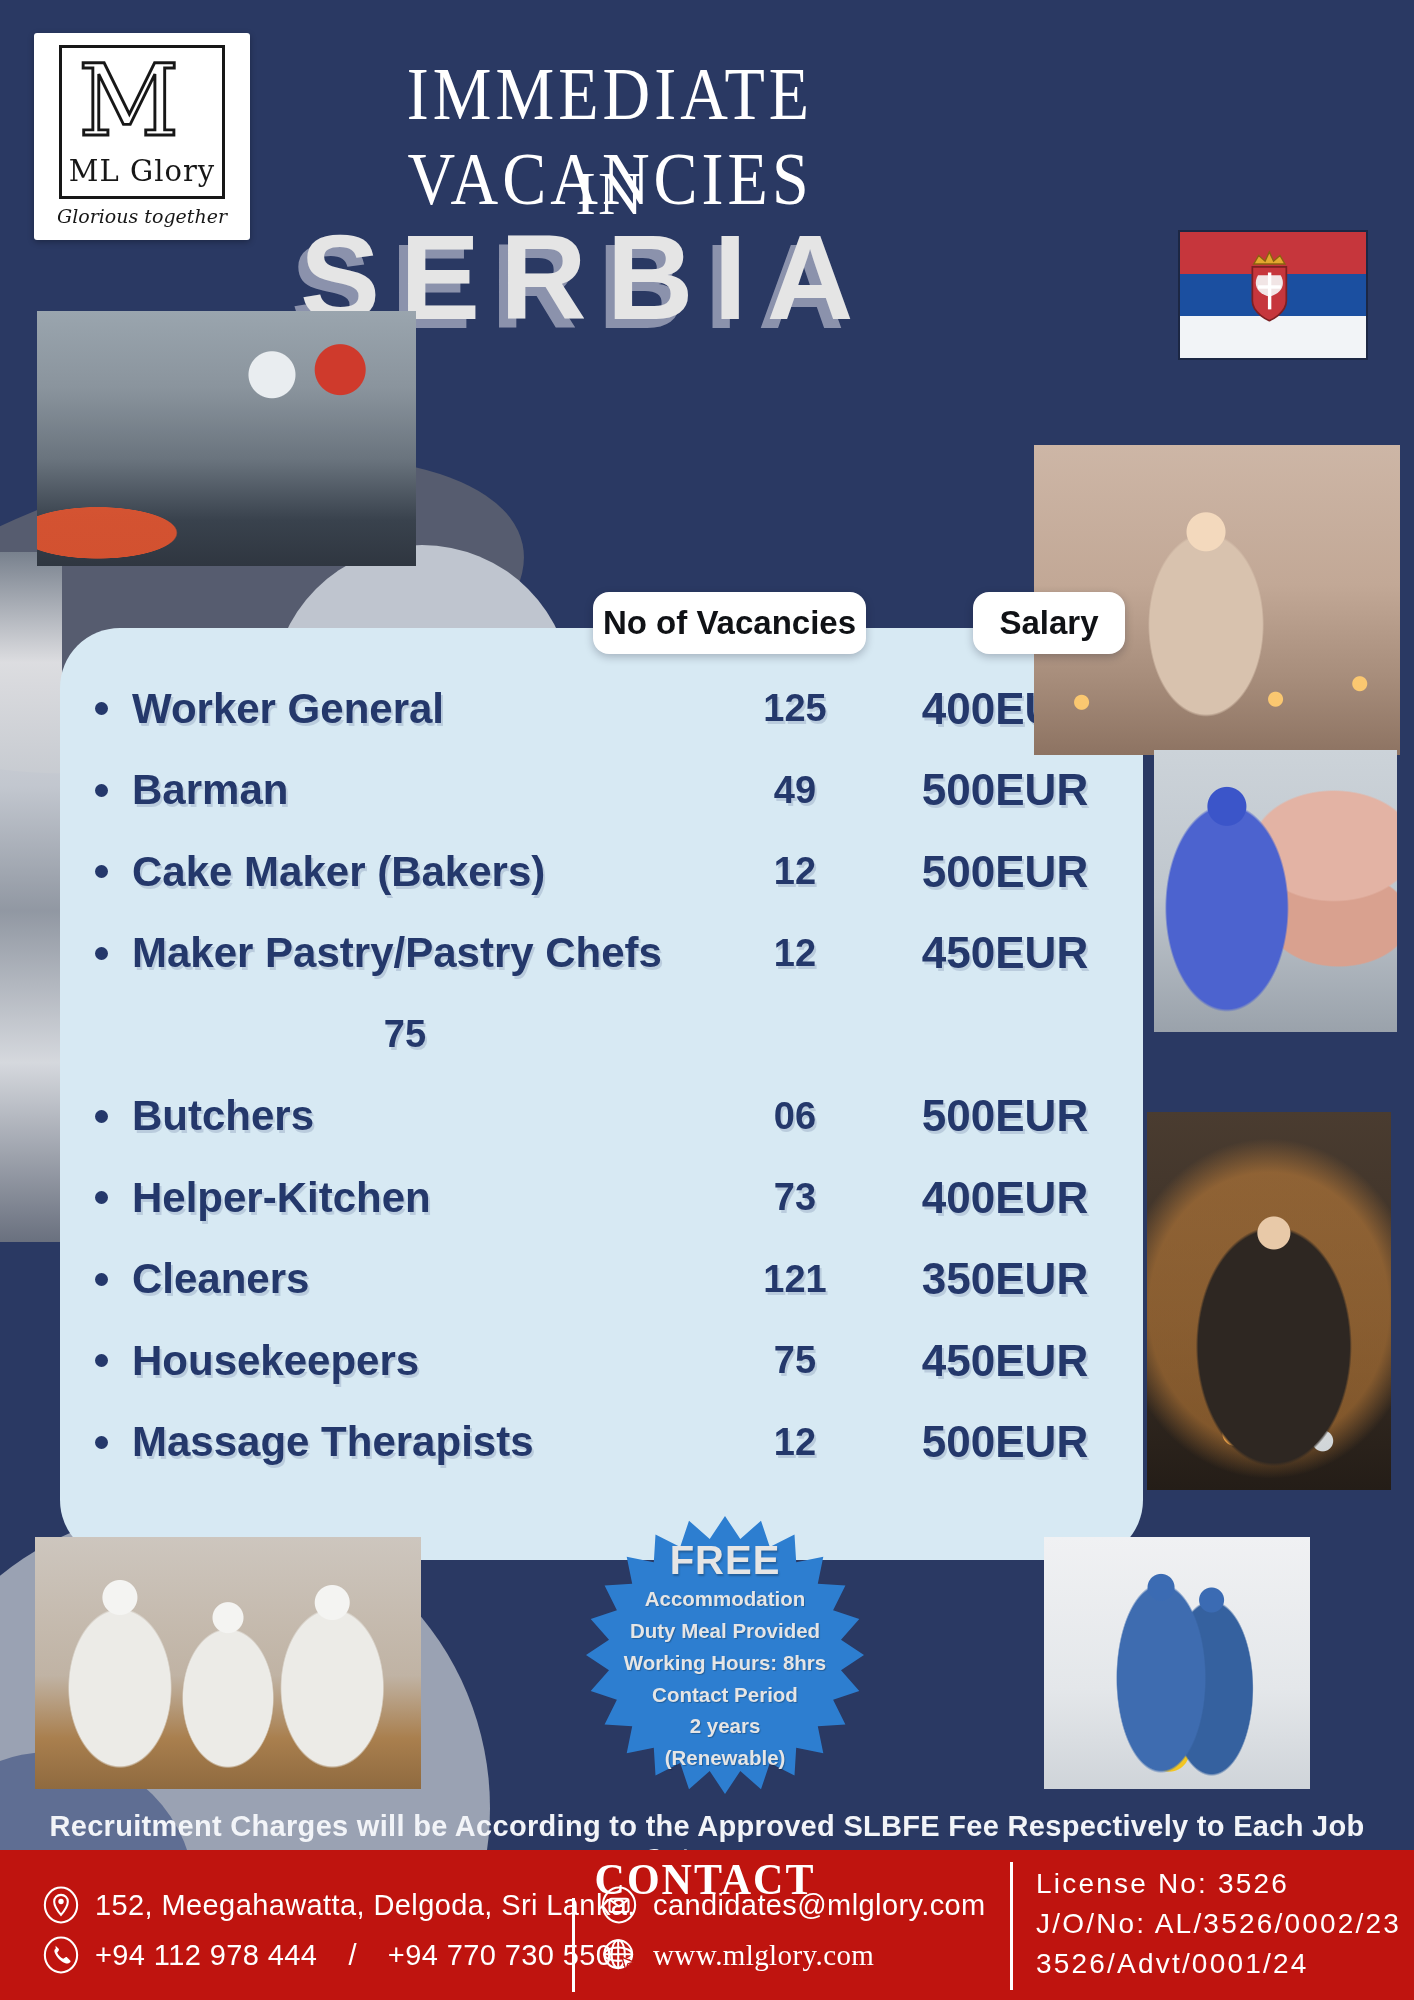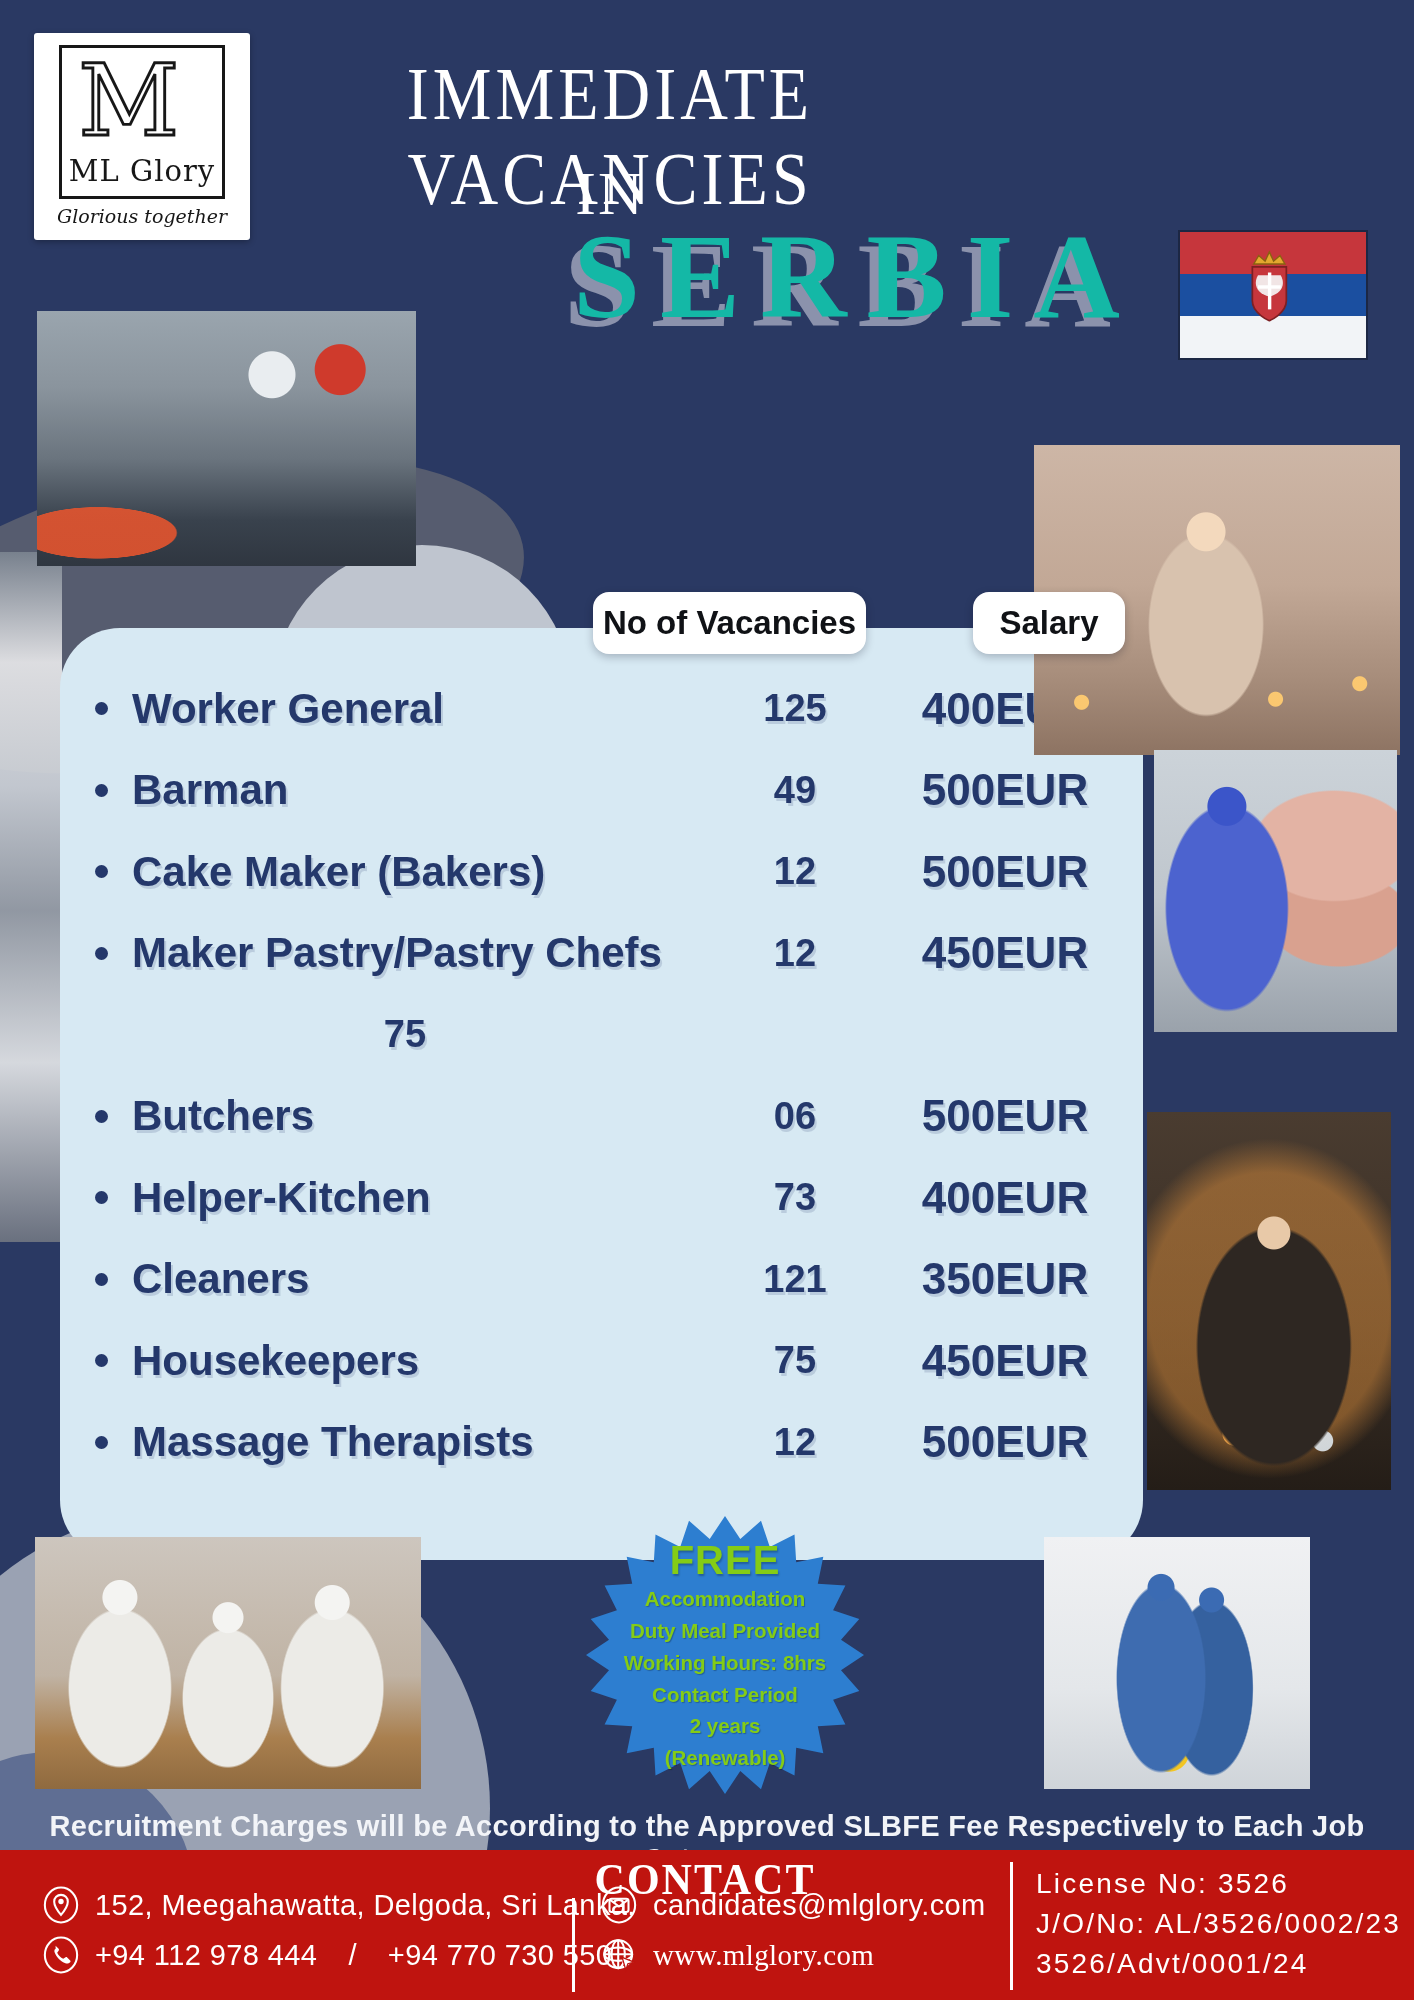--- a/index.html
+++ b/index.html
@@ -29,22 +29,22 @@
   .logo-name{font-family:"DejaVu Serif",serif;font-size:29px;color:#171717;letter-spacing:1px;}
   .logo-tag{position:absolute;left:0;right:0;top:172px;text-align:center;
     font-family:"DejaVu Serif",serif;font-style:italic;font-size:19px;color:#171717;}
 
   
   .title-main{position:absolute;left:230px;top:52px;width:760px;text-align:center;z-index:4;
     font-family:"Liberation Serif",serif;font-weight:400;font-size:66px;color:#fff;
     letter-spacing:4px;transform:scaleY(1.12);transform-origin:top;}
   .title-in{position:absolute;left:230px;top:158px;width:760px;text-align:center;z-index:4;
     font-family:"Liberation Serif",serif;font-size:62px;color:#fff;letter-spacing:2px;}
-  .title-country{position:absolute;left:300px;top:208px;width:840px;text-align:right;z-index:4;
-    font-family:Liberation Serif, serif;font-weight:bold;font-size:120px;color:#14b8a6;
+  .title-country{position:absolute;left:300px;top:208px;width:840px;text-align:left;z-index:4;
+    font-family:Liberation Sans, sans-serif;font-weight:bold;font-size:120px;color:#e5e5e5;
     letter-spacing:20px;text-shadow:-9px 9px 0 var(--shadow);}
 
   
   .flag{position:absolute;left:1178px;top:230px;width:190px;height:130px;z-index:5;
     border:2px solid #1c2744;display:flex;flex-direction:column;}
   .flag .s1{flex:1;background:#c6363c;}
   .flag .s2{flex:1;background:#1b4fa0;}
   .flag .s3{flex:1;background:#f2f4f7;}
   .flag svg{position:absolute;left:33%;top:12%;height:72%;}
 
@@ -108,21 +108,21 @@
   .bullet{width:13px;height:13px;border-radius:50%;background:var(--ink);flex:0 0 13px;}
   .vac{font-weight:700;font-size:38px;color:var(--ink);text-align:center;
     text-shadow:2px 3px 0 rgba(36,56,107,.16);}
   .sal{font-weight:700;font-size:44px;color:var(--ink);text-align:center;padding-left:30px;
     text-shadow:2px 3px 0 rgba(36,56,107,.16);}
 
   
   .badge{position:absolute;left:585px;top:1515px;width:280px;height:280px;z-index:5;}
   .badge svg{position:absolute;inset:0;}
   .badge-text{position:absolute;inset:0;display:flex;flex-direction:column;align-items:center;
-    justify-content:center;color:#84cc16;text-align:center;padding-top:2px;}
+    justify-content:center;color:#e5e5e5;text-align:center;padding-top:2px;}
   .badge-title{font-weight:700;font-size:40px;letter-spacing:1px;text-shadow:1px 2px 2px rgba(0,0,0,.25);}
   .badge-line{font-weight:700;font-size:20.5px;line-height:1.56;text-shadow:1px 1px 1px rgba(0,0,0,.25);}
 
   
   .note{position:absolute;left:0;top:1810px;width:1414px;text-align:center;z-index:5;
     font-weight:600;font-size:29px;color:#f2f4f8;letter-spacing:.3px;}
   .footer{position:absolute;left:0;top:1850px;width:1414px;height:150px;background:var(--red);z-index:6;}
   .contact-heading{position:absolute;left:540px;top:4px;width:330px;text-align:center;
     font-family:"Liberation Serif",serif;font-weight:700;font-size:42px;color:#fff;
     letter-spacing:2px;transform:scaleY(1.05);transform-origin:top;}

